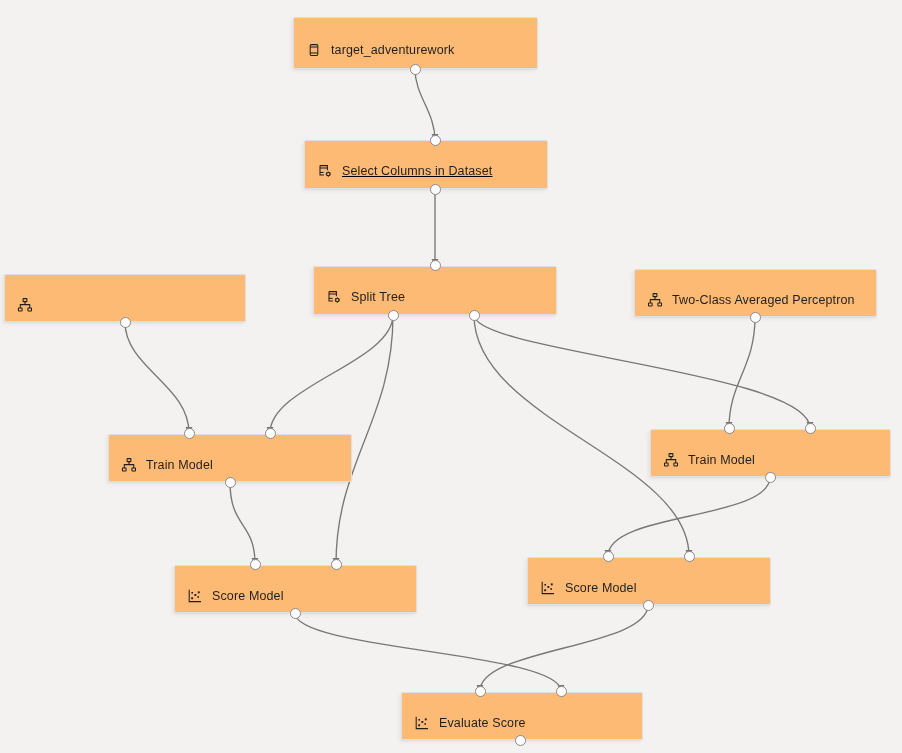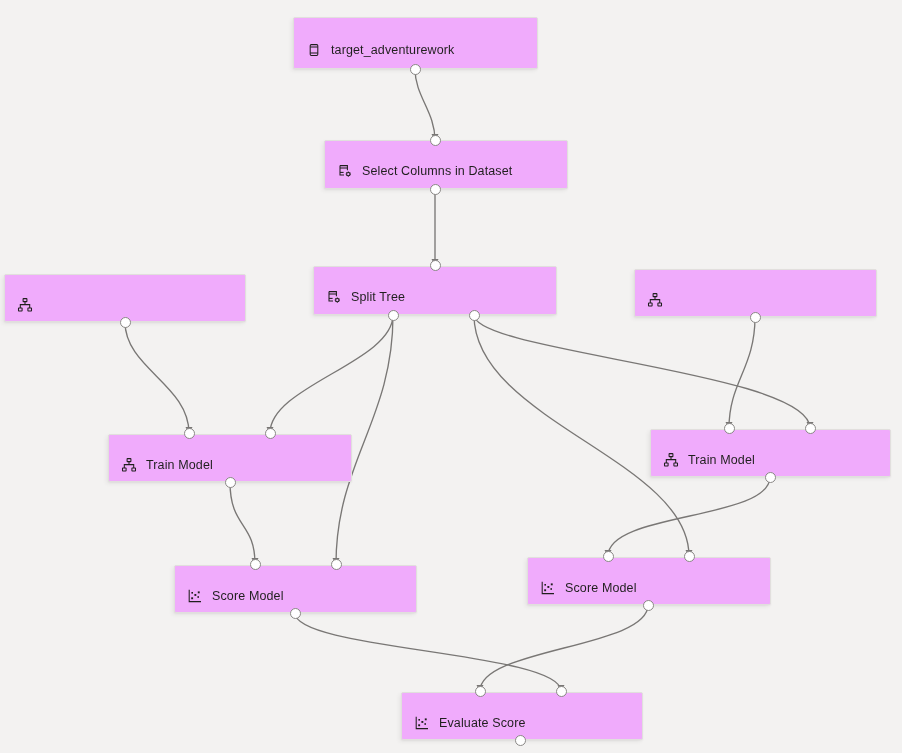--- a/index.html
+++ b/index.html
@@ -26,21 +26,21 @@
     left: 0;
     top: 0;
     width: 902px;
     height: 753px;
     pointer-events: none;
     z-index: 1;
   }
 
   .node {
     position: absolute;
-    background: #f0abfc;
+    background: #fdba74;
     border: 1px solid #e1dfdd;
     border-radius: 2px;
     box-shadow: -2px 2px 4px rgba(0,0,0,0.055), 0 1px 2px rgba(0,0,0,0.045);
     z-index: 2;
     display: flex;
     align-items: flex-start;
     overflow: visible;
   }
 
   .node-inner {
@@ -113,21 +113,21 @@
           <span class="node-icon">
             <svg viewBox="0 0 16 16" width="16" height="16">
               <rect x="4.2" y="2.6" width="7.6" height="10.8" rx="1.1" stroke="currentColor" fill="none" stroke-width="1.05"></rect>
               <path d="M4.2 5.0 H11.8" stroke="currentColor" fill="none" stroke-width="1.05"></path>
               <path d="M4.2 11.0 H11.8" stroke="currentColor" fill="none" stroke-width="1.05"></path>
             </svg>
           </span>
           <span class="node-label">target_adventurework</span>
         </div>
       </div>
-      <div class="node" style="left: 324px; top: 140px; width: 244px; height: 49px;">
+      <div class="node" style="left: 304px; top: 140px; width: 244px; height: 49px; text-decoration: underline;">
         <div class="node-inner">
           <span class="node-icon">
             <svg viewBox="0 0 16 16" width="16" height="16">
               <path d="M3.0 2.6 H10.4 V7.2 M3.0 2.6 V12.0 H7.0" stroke="currentColor" fill="none" stroke-width="1.05"></path>
               <path d="M3.0 5.0 H10.4" stroke="currentColor" fill="none" stroke-width="1.05"></path>
               <path d="M3.0 9.4 H6.6" stroke="currentColor" fill="none" stroke-width="1.05"></path>
               <circle cx="11.3" cy="11.1" r="1.7" stroke="currentColor" fill="none" stroke-width="1.05"></circle>
               <path d="M11.3 8.5 v1.0 M11.3 12.7 v1.0 M8.7 11.1 h1.0 M12.9 11.1 h1.0 M9.5 9.3 l0.7 0.7 M12.4 12.2 l0.7 0.7 M13.1 9.3 l-0.7 0.7 M10.2 12.2 l-0.7 0.7" stroke="currentColor" stroke-width="1.0"></path>
             </svg>
           </span>
@@ -163,20 +163,21 @@
       <div class="node" style="left: 634px; top: 269px; width: 243px; height: 48px;">
         <div class="node-inner">
           <span class="node-icon">
             <svg viewBox="0 0 16 16" width="16" height="16">
               <rect x="6.1" y="1.6" width="3.8" height="3.0" rx="0.4" stroke="currentColor" fill="none" stroke-width="1.05"></rect>
               <rect x="1.5" y="10.9" width="3.6" height="3.0" rx="0.4" stroke="currentColor" fill="none" stroke-width="1.05"></rect>
               <rect x="10.9" y="10.9" width="3.6" height="3.0" rx="0.4" stroke="currentColor" fill="none" stroke-width="1.05"></rect>
               <path d="M8.0 4.6 V7.6 M3.3 10.9 V7.6 H12.7 V10.9" stroke="currentColor" fill="none" stroke-width="1.05"></path>
             </svg>
           </span>
+          <span class="node-label">Two-Class Averaged Perceptron</span>
         </div>
       </div>
       <div class="node" style="left: 108px; top: 434px; width: 244px; height: 48px;">
         <div class="node-inner">
           <span class="node-icon">
             <svg viewBox="0 0 16 16" width="16" height="16">
               <rect x="6.1" y="1.6" width="3.8" height="3.0" rx="0.4" stroke="currentColor" fill="none" stroke-width="1.05"></rect>
               <rect x="1.5" y="10.9" width="3.6" height="3.0" rx="0.4" stroke="currentColor" fill="none" stroke-width="1.05"></rect>
               <rect x="10.9" y="10.9" width="3.6" height="3.0" rx="0.4" stroke="currentColor" fill="none" stroke-width="1.05"></rect>
               <path d="M8.0 4.6 V7.6 M3.3 10.9 V7.6 H12.7 V10.9" stroke="currentColor" fill="none" stroke-width="1.05"></path>

